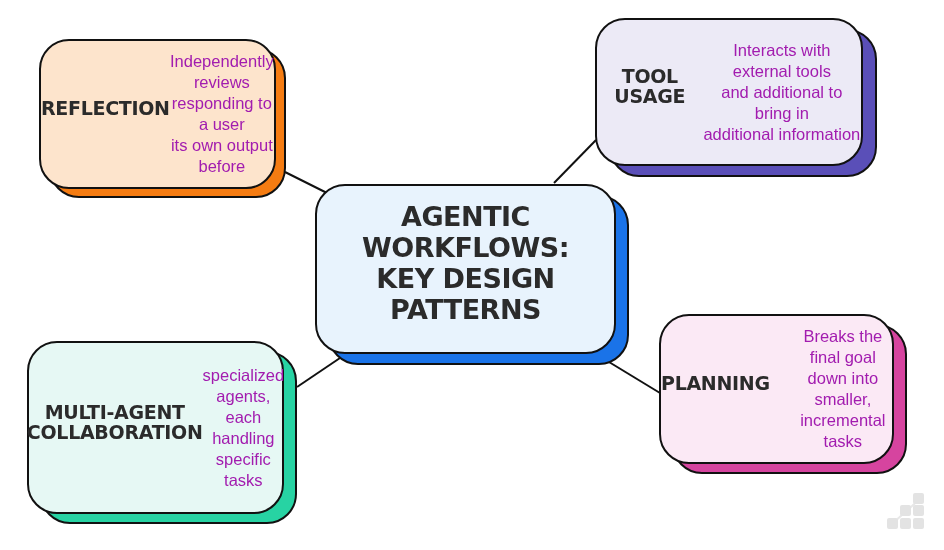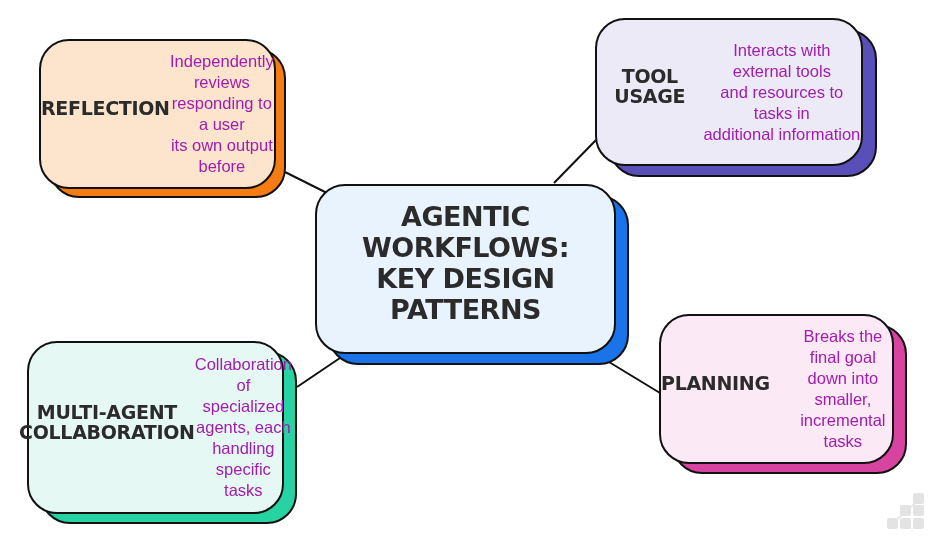--- a/index.html
+++ b/index.html
@@ -69,21 +69,21 @@
     </div>
   </div>
 </div>
 
 <div class="node" id="tool">
   <div class="shadow" style="background: rgb(90, 79, 184);"></div>
   <div class="card" style="background: rgb(236, 234, 246);">
     <div class="title">TOOL USAGE</div>
     <div class="desc">
       <div>Interacts with external tools</div>
-      <div>and resources to tasks in</div>
+      <div>and additional to bring in</div>
       <div>additional information</div>
     </div>
   </div>
 </div>
 
 <div class="node" id="center">
   <div class="shadow" style="background: rgb(26, 115, 232);"></div>
   <div class="card" style="background: rgb(232, 243, 253);">
     <div class="title">
       <div>AGENTIC</div>
@@ -95,21 +95,20 @@
 </div>
 
 <div class="node" id="multi">
   <div class="shadow" style="background: rgb(39, 211, 163);"></div>
   <div class="card" style="background: rgb(230, 248, 244);">
     <div class="title">
       <div>MULTI-AGENT</div>
       <div>COLLABORATION</div>
     </div>
     <div class="desc">
-      <div>Collaboration of</div>
       <div>specialized agents, each</div>
       <div>handling specific tasks</div>
     </div>
   </div>
 </div>
 
 <div class="node" id="planning">
   <div class="shadow" style="background: rgb(214, 68, 159);"></div>
   <div class="card" style="background: rgb(251, 233, 245); gap: 24px;">
     <div class="title">PLANNING</div>

